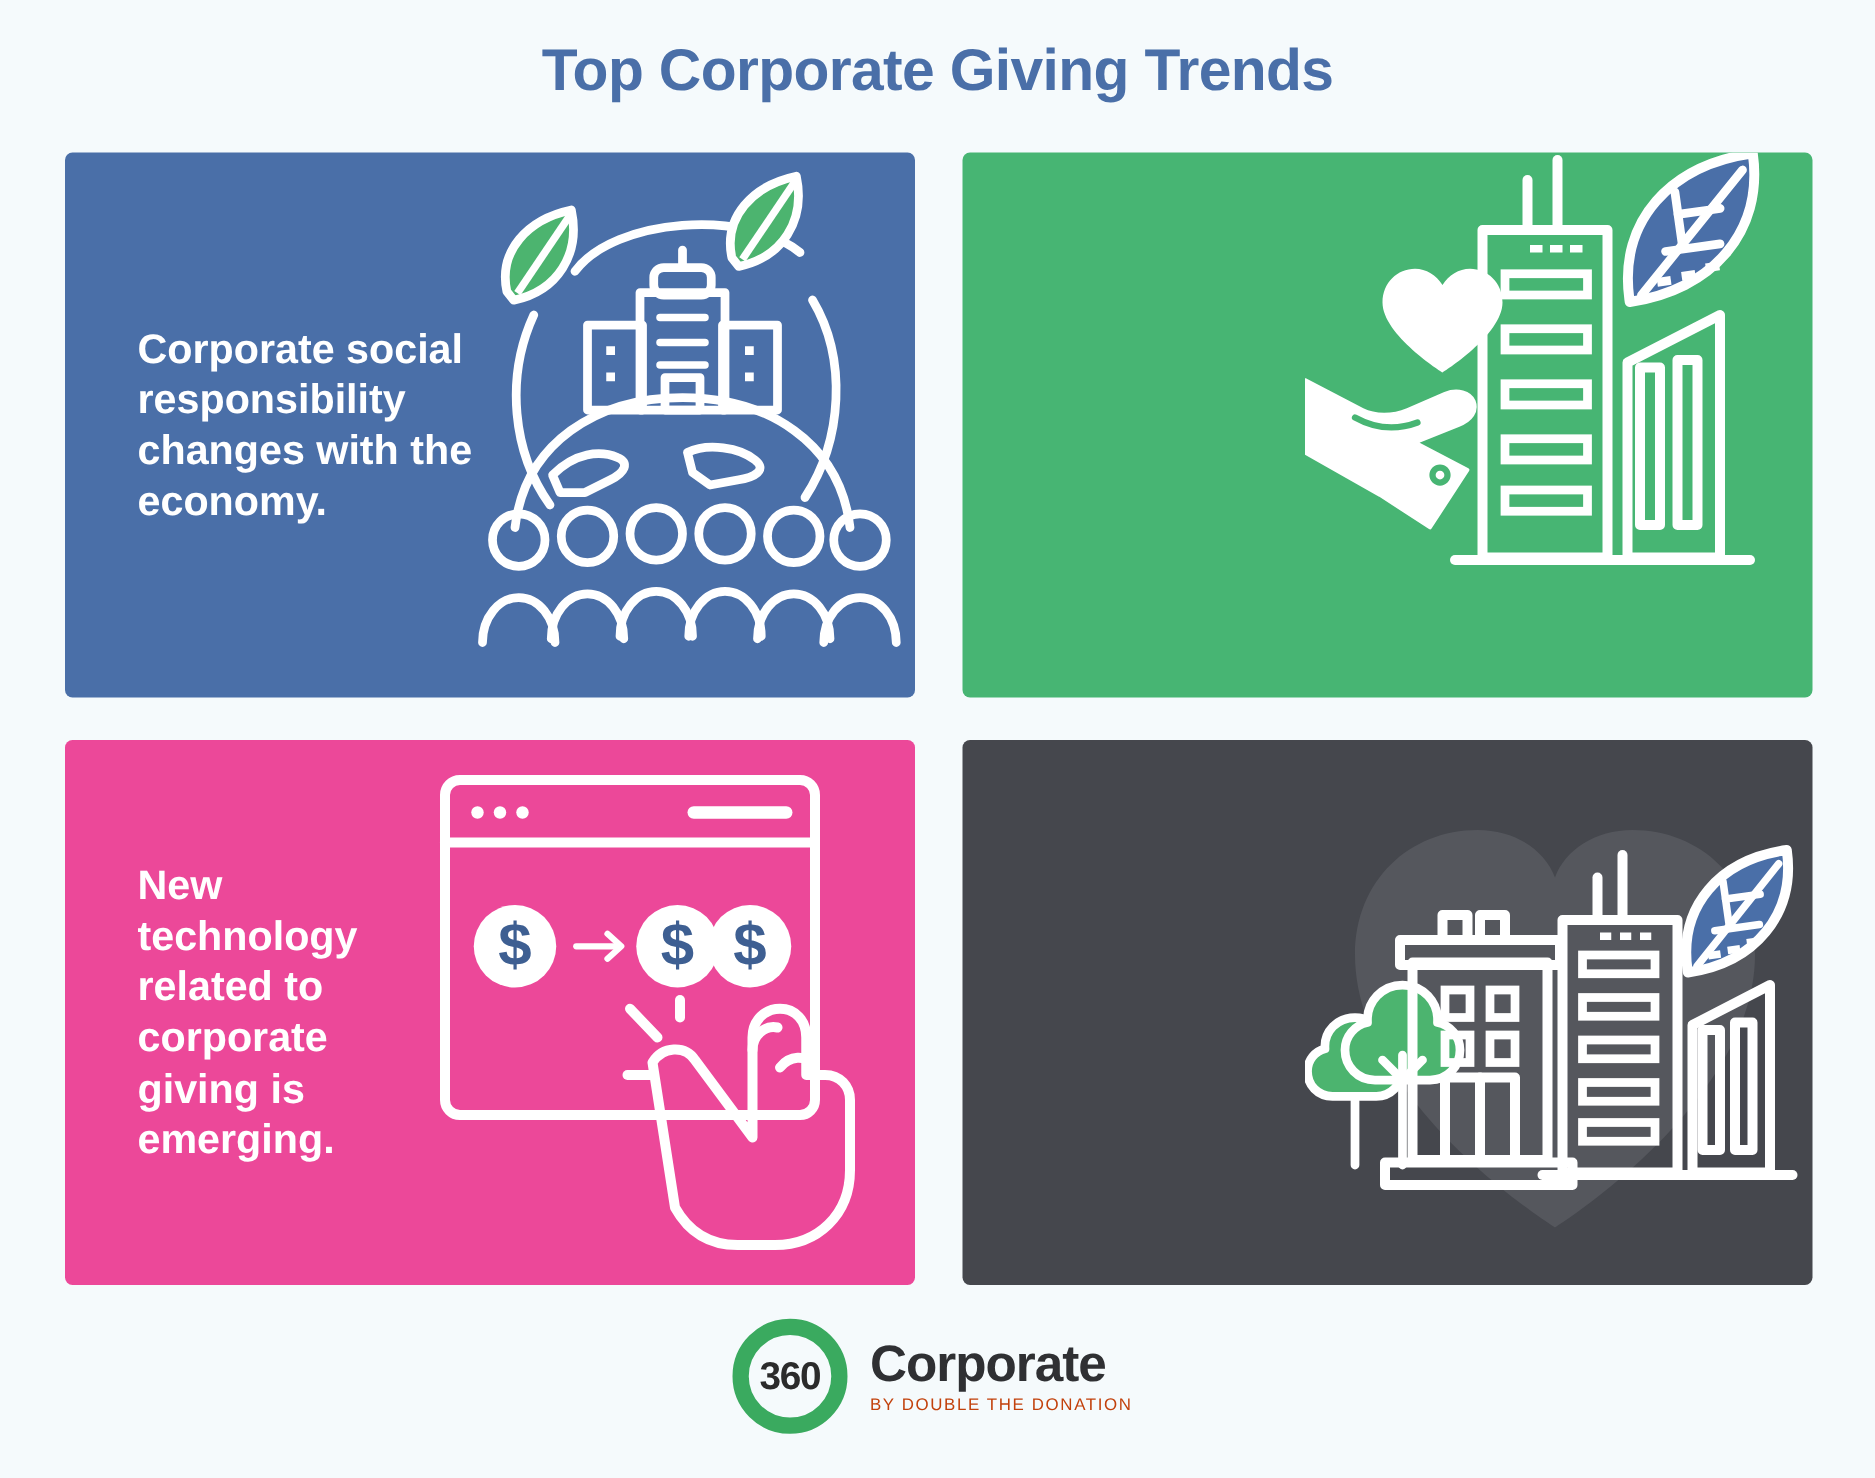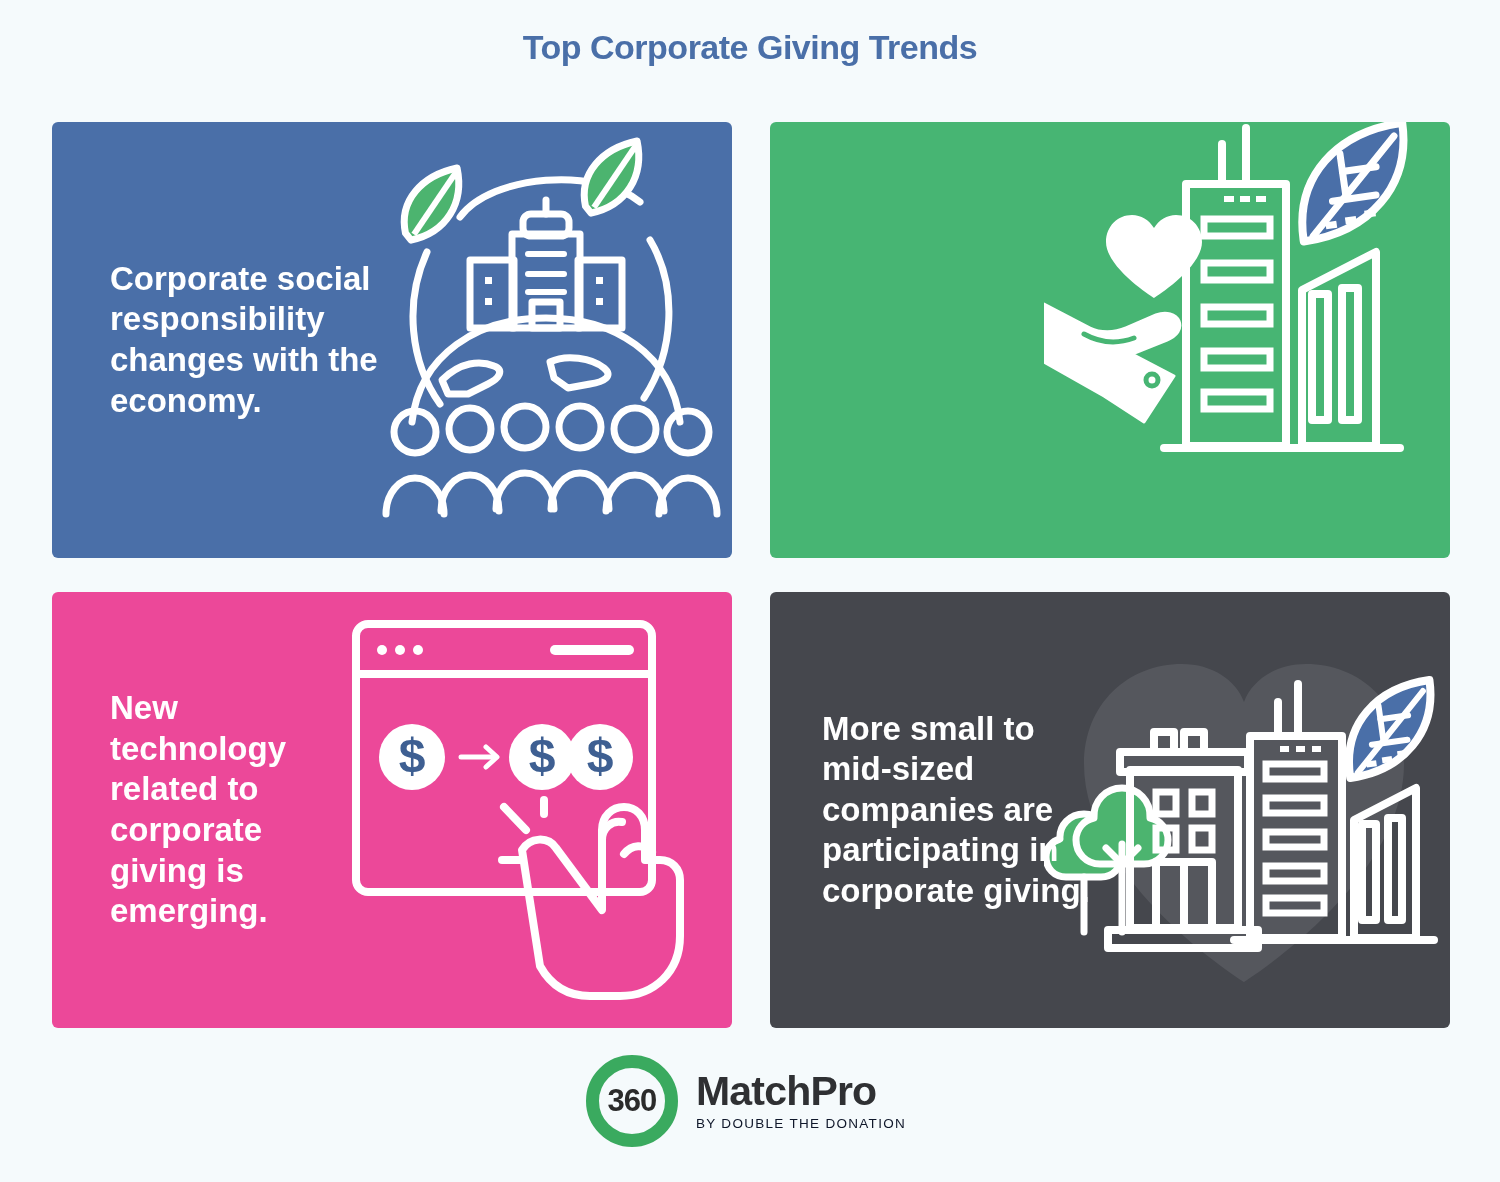--- a/index.html
+++ b/index.html
@@ -8,21 +8,21 @@
     background:#f5fafc;
     font-family:"Liberation Sans", sans-serif;
     overflow:hidden;
   }
   .page{ position:relative; width:1500px; height:1182px; background:#f5fafc; }
 
   
   .title{
     position:absolute; left:0; top:28px; width:1500px;
     text-align:center;
-    font-size:34px; font-weight:bold; letter-spacing:-0.5px;
+    font-size:47px; font-weight:bold; letter-spacing:-0.5px;
     color:#4a6fa8;
     font-family:"Liberation Sans", sans-serif;
   }
 
   
   .grid{
     position:absolute; left:52px; top:122px;
     width:1162px; height:906px;
     display:grid;
     grid-template-columns:680px 680px;
@@ -75,21 +75,21 @@
     letter-spacing:-1px;
     font-family:"Liberation Sans", sans-serif;
   }
   .logo-words{ display:flex; flex-direction:column; justify-content:center; }
   .logo-name{
     font-size:41px; font-weight:bold; color:#2f3033;
     letter-spacing:-0.8px; line-height:1;
     font-family:"Liberation Sans", sans-serif;
   }
   .logo-sub{
-    font-size:13.5px; color:#0f172a; letter-spacing:1.3px;
+    font-size:13.5px; color:#c2410c; letter-spacing:1.3px;
     margin-top:5px; line-height:1;
     font-family:"Liberation Sans", sans-serif;
   }
 </style>
 </head>
 <body>
 
 <div class="page">
 
   <div class="title">Top Corporate Giving Trends</div>
@@ -258,21 +258,20 @@
                    L258 238 C258 224 268 215 280 215 C292 215 301 224 301 238
                    L301 268 L316 268 C328 268 336 277 336 288 L336 344
                    C336 380 310 404 276 404 L246 404 C222 404 206 392 196 374 Z"></path>
           <path d="M258 248 C258 236 268 228 278 230"></path>
           <path d="M280 262 C288 252 300 252 308 260"></path>
         </g>
       </svg>
     </div>
 
     <div class="card dark">
-      <div class="card-text">More small to mid-sized companies are participating in corporate giving.</div>
       <svg class="art a4" viewBox="0 0 400 436" aria-hidden="true">
 
         <path d="M200 390 C200 390 40 290 40 172 C40 112 84 72 138 72 C168 72 192 88 200 110 C208 88 232 72 262 72 C316 72 360 112 360 172 C360 290 200 390 200 390 Z" fill="#55575d"></path>
 
         <g>
           <path d="M22 285 C10 285 2 276 2 265 C2 256 8 249 16 247 C15 233 26 222 40 222 C54 222 64 233 63 247 C71 249 77 256 77 265 C77 276 69 285 57 285 Z" fill="#4cb46f" stroke="#ffffff" stroke-width="7" stroke-linejoin="round"></path>
           <line x1="40" y1="285" x2="40" y2="340" stroke="#ffffff" stroke-width="7" stroke-linecap="round"></line>
         </g>
         <g>
           <path d="M56 272 C42 272 32 261 32 248 C32 237 40 228 50 226 C49 209 62 196 78 196 C94 196 107 209 106 226 C116 228 124 237 124 248 C124 261 114 272 100 272 Z" fill="#4cb46f" stroke="#ffffff" stroke-width="7" stroke-linejoin="round"></path>
@@ -343,18 +342,18 @@
     </div>
 
   </div>
 
   <div class="logo">
     <div class="logo-mark">
       <div class="logo-ring"></div>
       <div class="logo-360">360</div>
     </div>
     <div class="logo-words">
-      <div class="logo-name">MatchPro</div>
+      <div class="logo-name">Corporate</div>
       <div class="logo-sub">BY DOUBLE THE DONATION</div>
     </div>
   </div>
 
 </div>
 
 </body></html>

